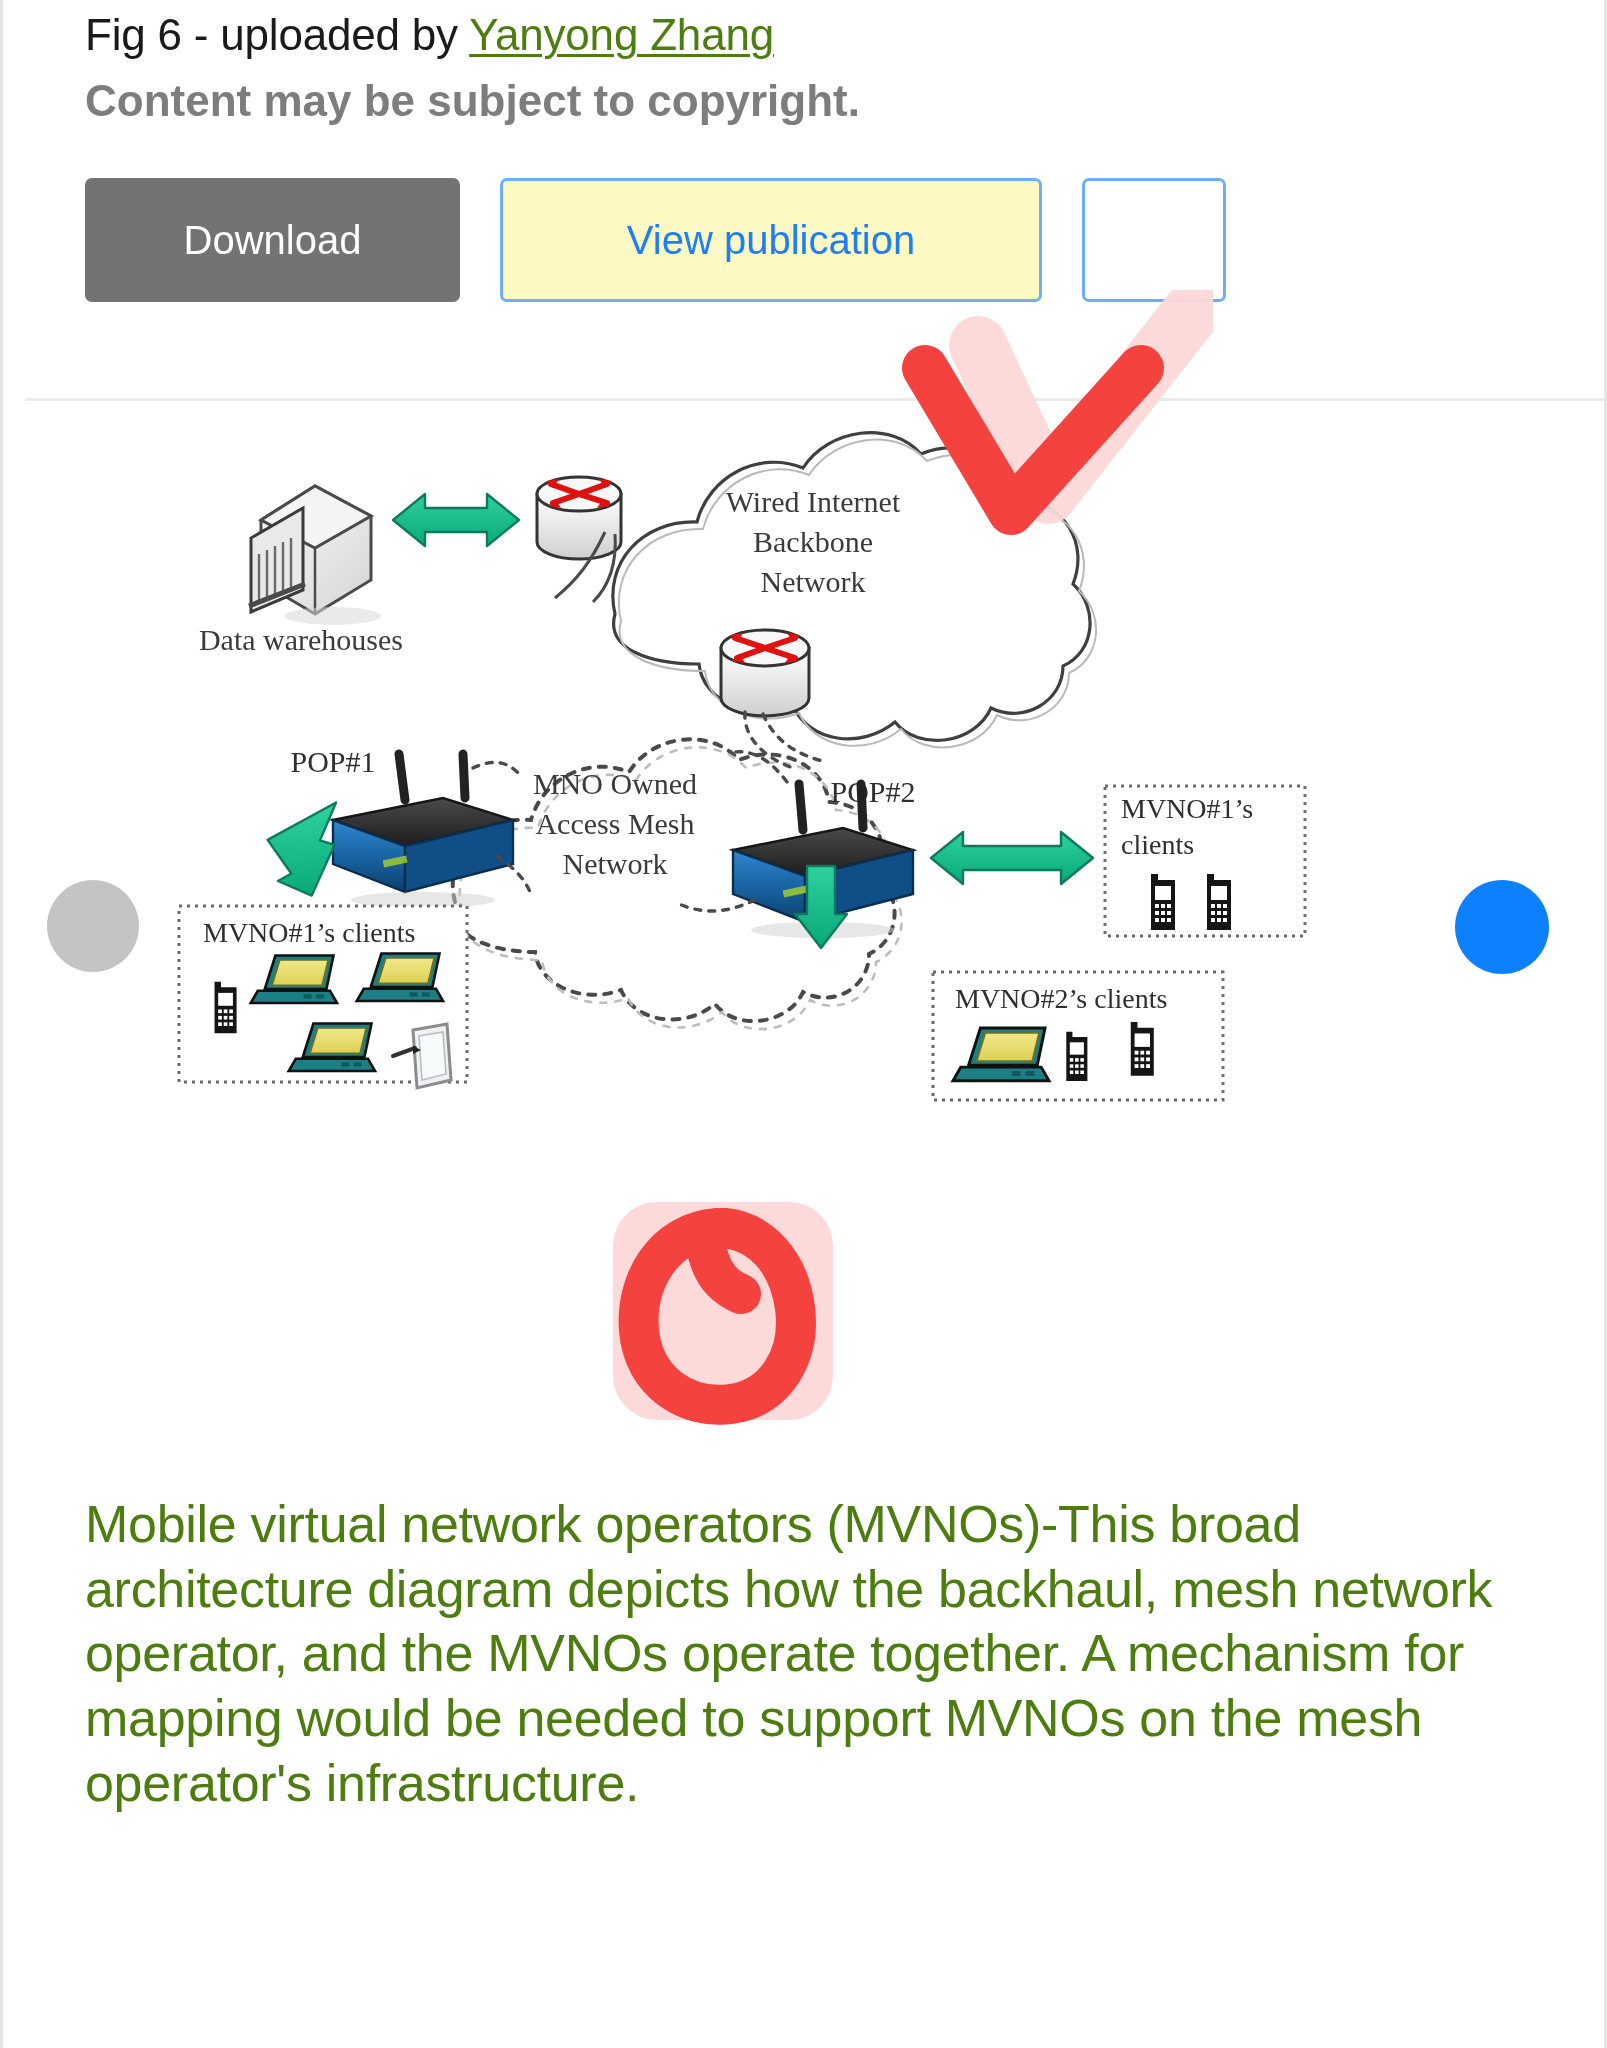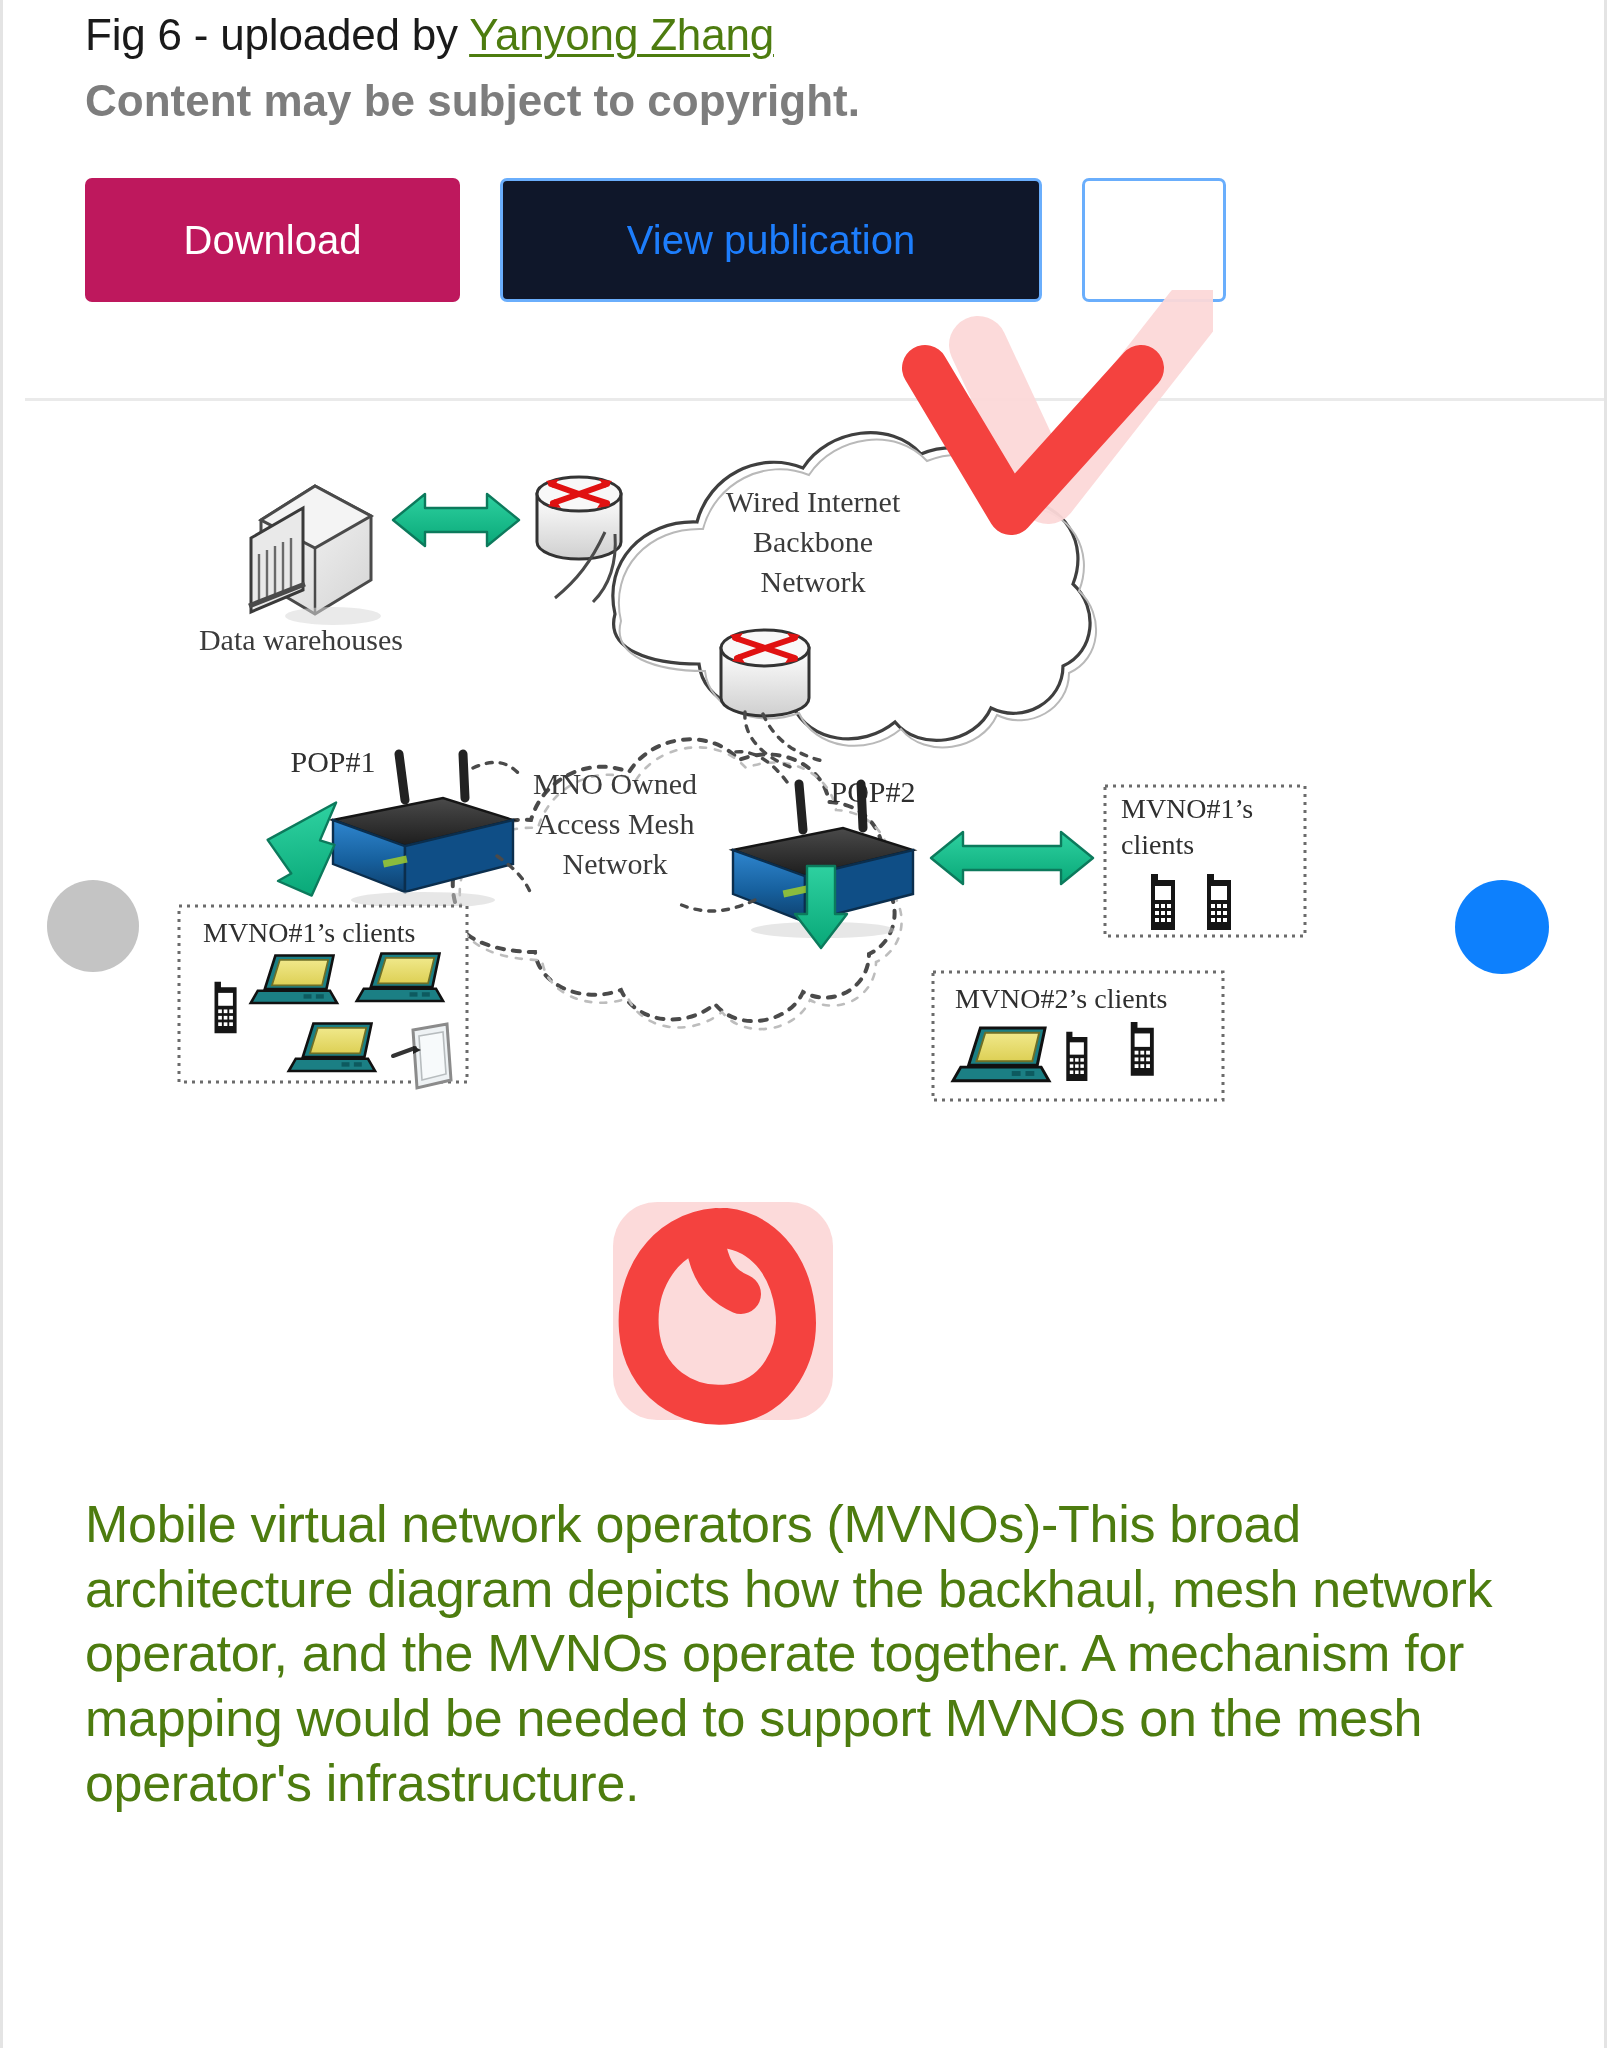--- a/index.html
+++ b/index.html
@@ -36,25 +36,25 @@
   .actions {
     display: flex; align-items: stretch; gap: 40px;
     margin-top: 52px; padding-left: 82px;
   }
   .btn {
     border-radius: 7px; display: flex; align-items: center; justify-content: center;
     font-size: 40px; cursor: pointer; user-select: none; line-height: 1;
   }
   .btn-download {
     width: 375px; height: 124px;
-    background: #be185d; color: #ffffff; border: none;
+    background: #737373; color: #ffffff; border: none;
   }
   .btn-view {
     width: 542px; height: 124px;
-    background: #0f172a; color: #1d7efd; border: 3px solid #6aaefc;
+    background: #fef9c3; color: #1d7efd; border: 3px solid #6aaefc;
   }
   .btn-icon-only {
     width: 144px; height: 124px;
     background: #ffffff; border: 3px solid #6aaefc;
   }
 
   
   .divider {
     position: absolute; left: 22px; right: 0; top: 398px;
     height: 3px; background: #eaeaea;

